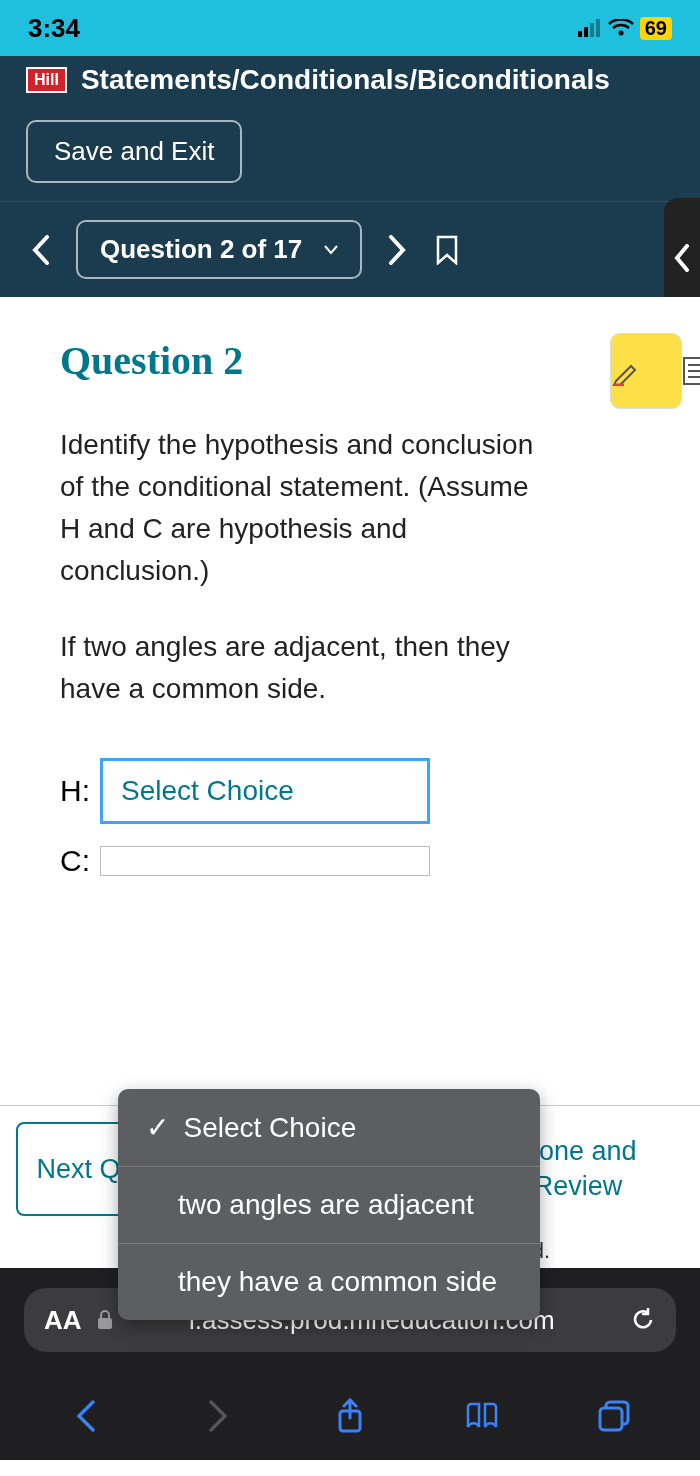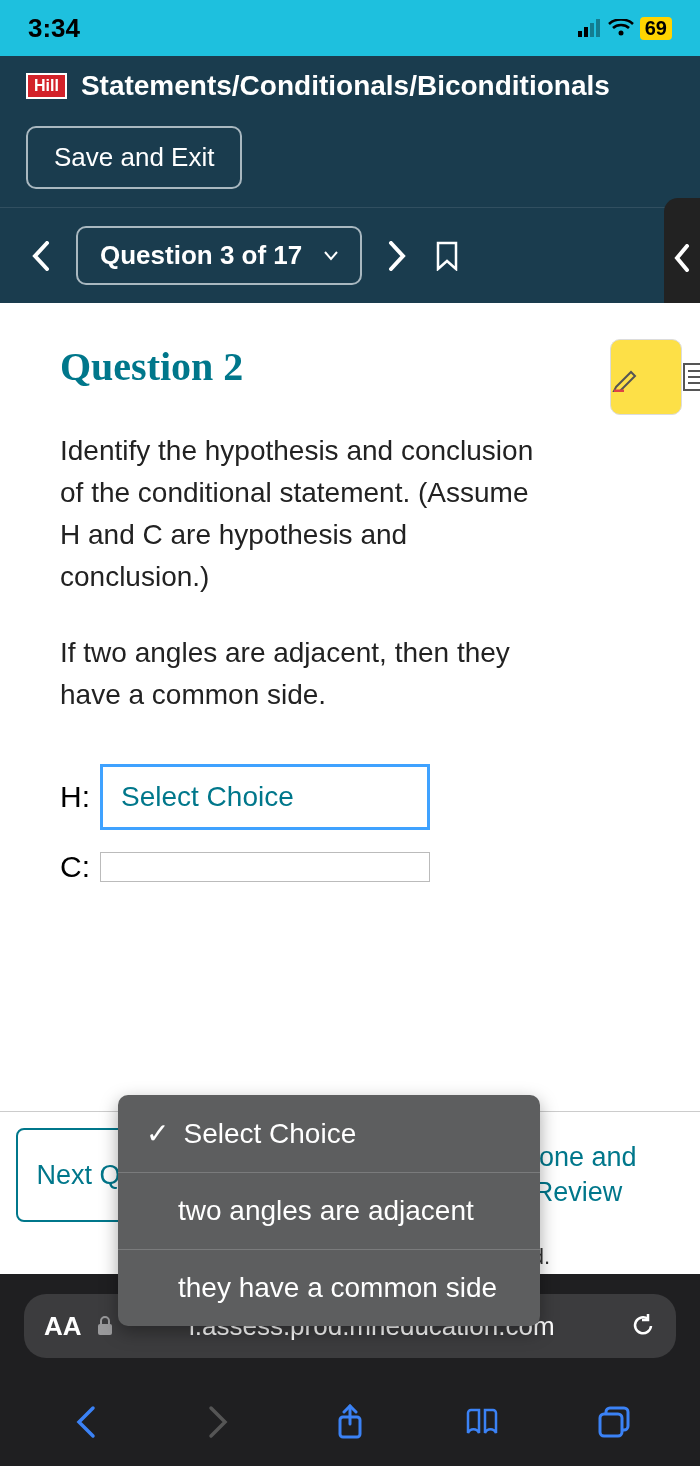--- a/index.html
+++ b/index.html
@@ -1,20 +1,20 @@
 <!DOCTYPE html>
 <html><head>
 <meta charset="utf-8">
 <style>
   * { box-sizing: border-box; margin: 0; padding: 0; }
   html, body { width: 700px; height: 1476px; font-family: -apple-system, Helvetica, Arial, sans-serif; overflow: hidden; }
   .statusbar { background: #1ec0de; height: 56px; display: flex; align-items: center; justify-content: space-between; padding: 0 28px; font-weight: 600; font-size: 26px; color: #000; }
   .status-right { display: flex; align-items: center; gap: 6px; }
   .battery { background: #ffd400; color: #000; border-radius: 4px; padding: 0 5px; font-size: 20px; font-weight: 700; }
-  .appheader { background: #1a3c4e; color: #fff; padding: 14px 26px 18px 26px; }
+  .appheader { background: #1a3c4e; color: #fff; padding: 8px 26px 18px 26px; }
   .titlebar { display: flex; align-items: center; gap: 14px; }
   .brand { background: #d3222a; color: #fff; font-size: 16px; font-weight: 700; padding: 2px 6px; border: 2px solid #fff; }
   .title { font-size: 28px; font-weight: 700; }
   .save-exit { margin-top: 24px; border: 2px solid #a9b8c0; background: transparent; color: #fff; font-size: 26px; padding: 14px 26px; border-radius: 10px; }
   .navbar { background: #1a3c4e; padding: 18px 26px; display: flex; align-items: center; gap: 20px; border-top: 1px solid rgba(255,255,255,0.1); }
   .chev { width: 30px; height: 30px; display:flex; align-items:center; justify-content:center; }
   .qselect { border: 2px solid #a9b8c0; border-radius: 10px; padding: 12px 22px; color:#fff; font-size: 26px; font-weight:700; display:flex; align-items:center; gap:22px; }
   .content { position: relative; background: #fff; padding: 40px 40px 40px 60px; height: 808px; }
   .qtitle { color: #00778b; font-size: 40px; font-weight: 800; margin-bottom: 40px; font-family: Liberation Serif, serif; }
   .body-text { font-size: 28px; line-height: 1.5; color: #222; max-width: 480px; }
@@ -77,21 +77,21 @@
   <button class="save-exit">Save and Exit</button>
 </div>
 
 <div class="navbar">
   <span class="chev">
     <svg width="18" height="30" viewBox="0 0 18 30">
         <path d="M15 2 L3 15 L15 28" stroke="#fff" stroke-width="4" fill="none" stroke-linecap="round"></path>
       </svg>
   </span>
   <div class="qselect">
-    <span>Question 3 of 17</span>
+    <span>Question 2 of 17</span>
     <span>
         <svg width="14" height="10" viewBox="0 0 14 10">
           <path d="M1 1 L7 8 L13 1" stroke="#fff" stroke-width="2" fill="none"></path>
         </svg>
       </span>
   </div>
   <span class="chev">
     <svg width="18" height="30" viewBox="0 0 18 30">
         <path d="M3 2 L15 15 L3 28" stroke="#fff" stroke-width="4" fill="none" stroke-linecap="round"></path>
       </svg>

